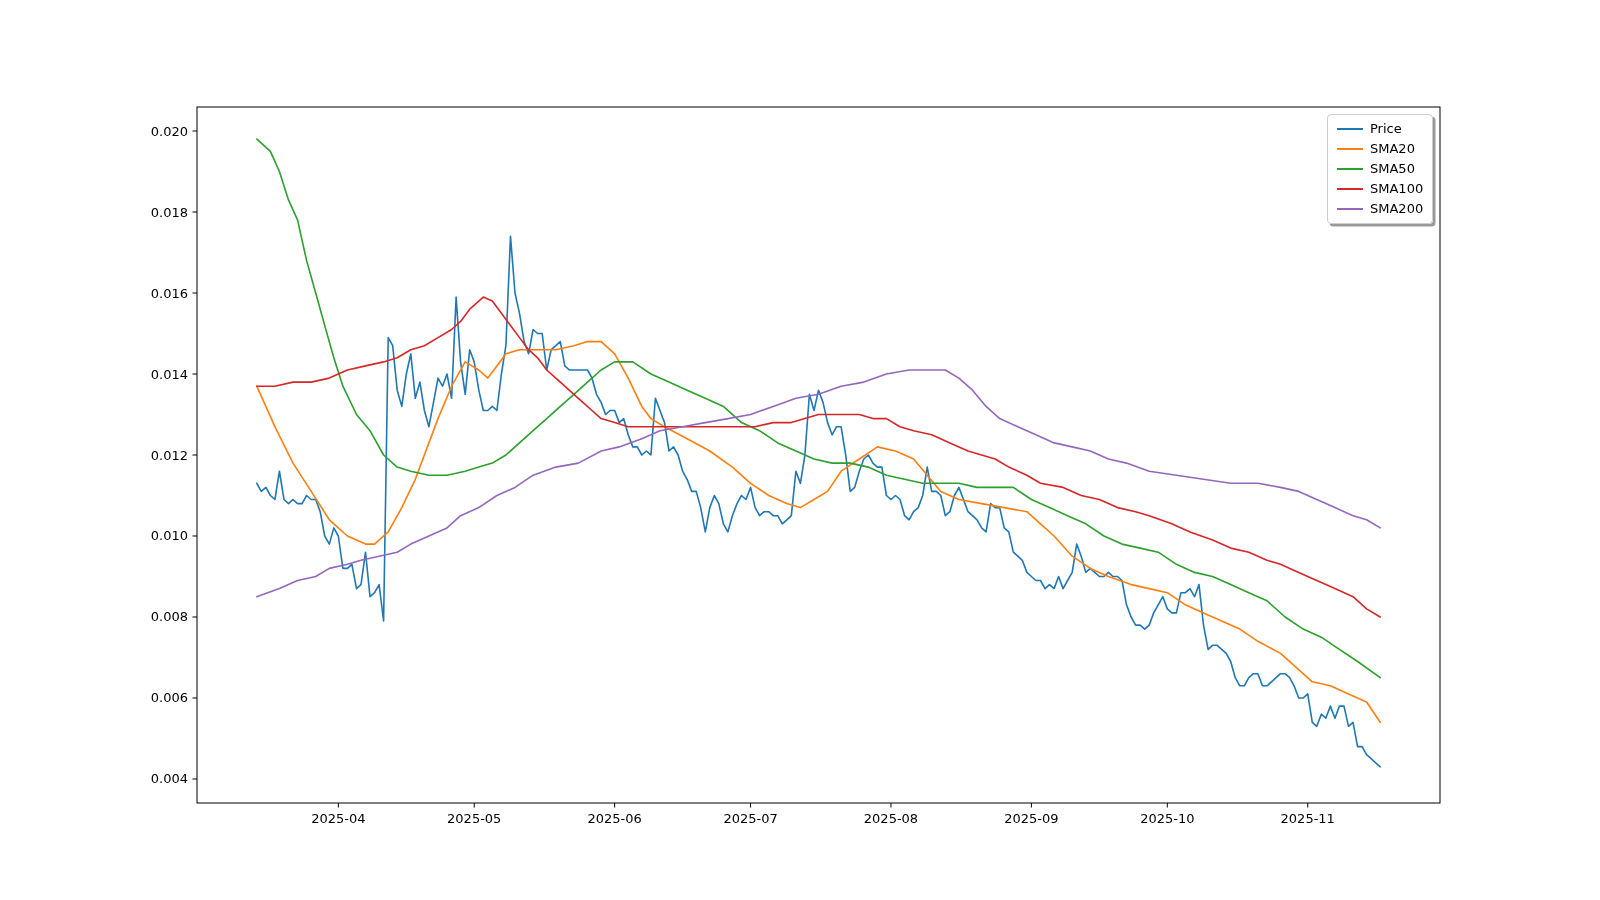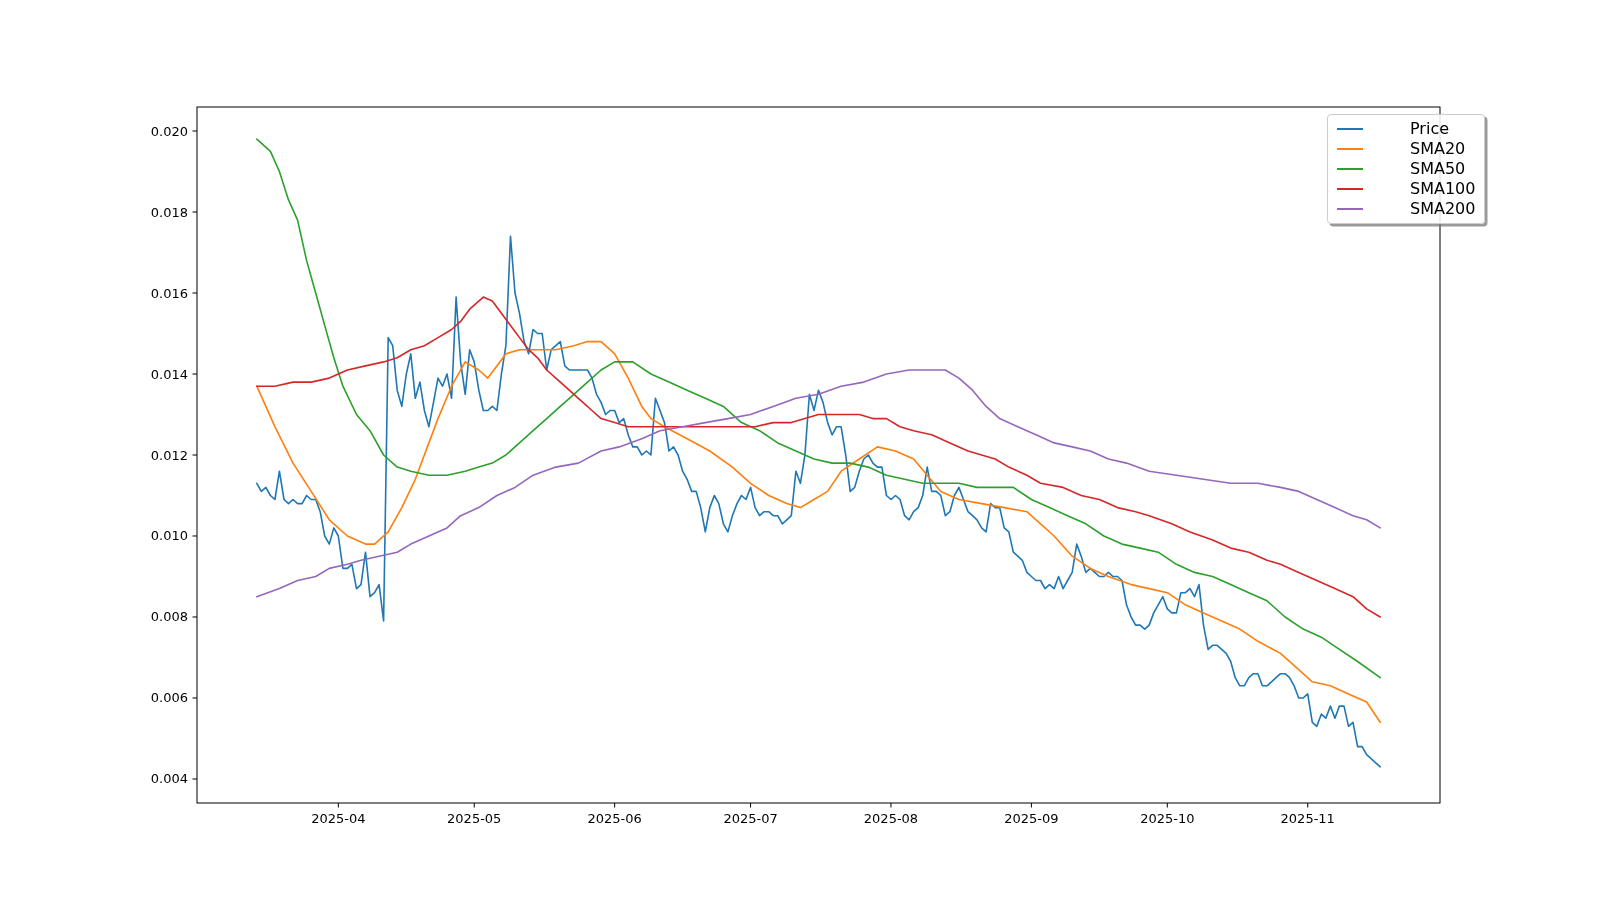--- a/index.html
+++ b/index.html
@@ -9,21 +9,21 @@
   .legend{
     position:absolute;left:1327px;top:114px;
     background:rgba(255,255,255,0.85);
     border:1px solid #cccccc;border-radius:4px;
     box-shadow:2.5px 2.5px 0 rgba(120,120,120,0.75);
     padding:6px 9px;display:flex;flex-direction:column;gap:4px;
     z-index:2;
   }
   .legend-entry{display:flex;align-items:center;gap:7px;height:16px;}
   .swatch{display:inline-block;width:26px;height:2px;flex:0 0 26px;}
-  .legend-label{font-size:16px;color:#000;line-height:16px;white-space:nowrap;margin-left:40px;}
+  .legend-label{font-size:13px;color:#000;line-height:16px;white-space:nowrap;}
 </style>
 </head>
 <body>
 
 <div class="figure">
   <svg id="chart" width="1600" height="900" viewBox="0 0 1600 900">
       <line x1="338.332361516035" x2="338.332361516035" y1="803" y2="807.5" stroke="#000" stroke-width="1"></line>
       <text x="338.332361516035" y="823" text-anchor="middle" font-size="13px" fill="#000" font-family="&quot;DejaVu Sans&quot;,&quot;Liberation Sans&quot;,sans-serif">2025-04</text>
       <line x1="474.22886297376095" x2="474.22886297376095" y1="803" y2="807.5" stroke="#000" stroke-width="1"></line>
       <text x="474.22886297376095" y="823" text-anchor="middle" font-size="13px" fill="#000" font-family="&quot;DejaVu Sans&quot;,&quot;Liberation Sans&quot;,sans-serif">2025-05</text>

